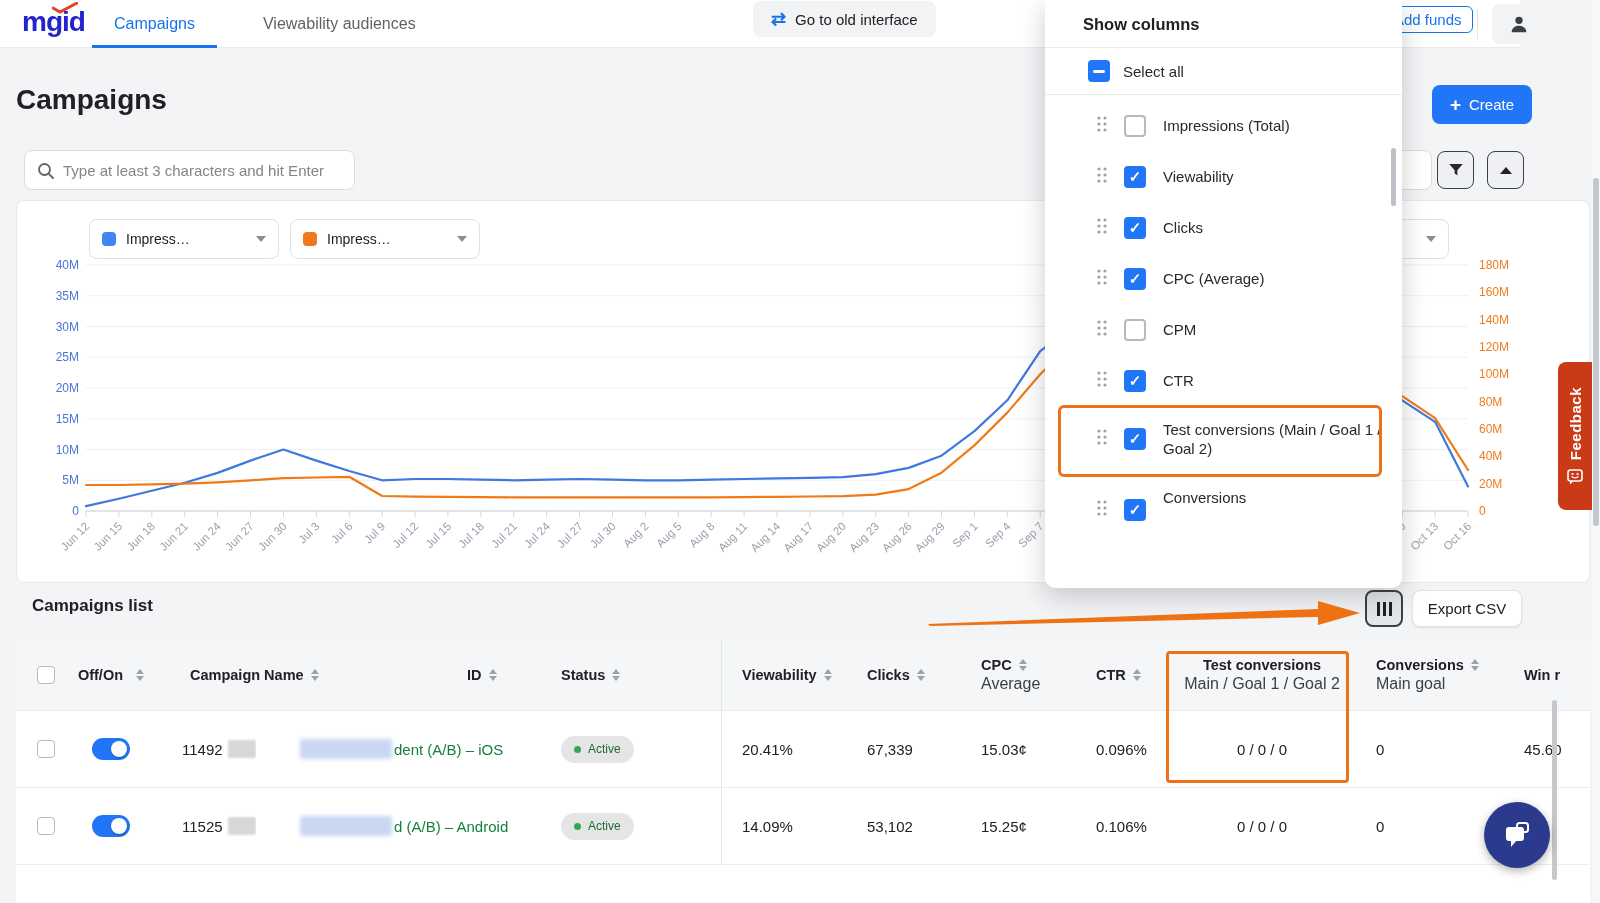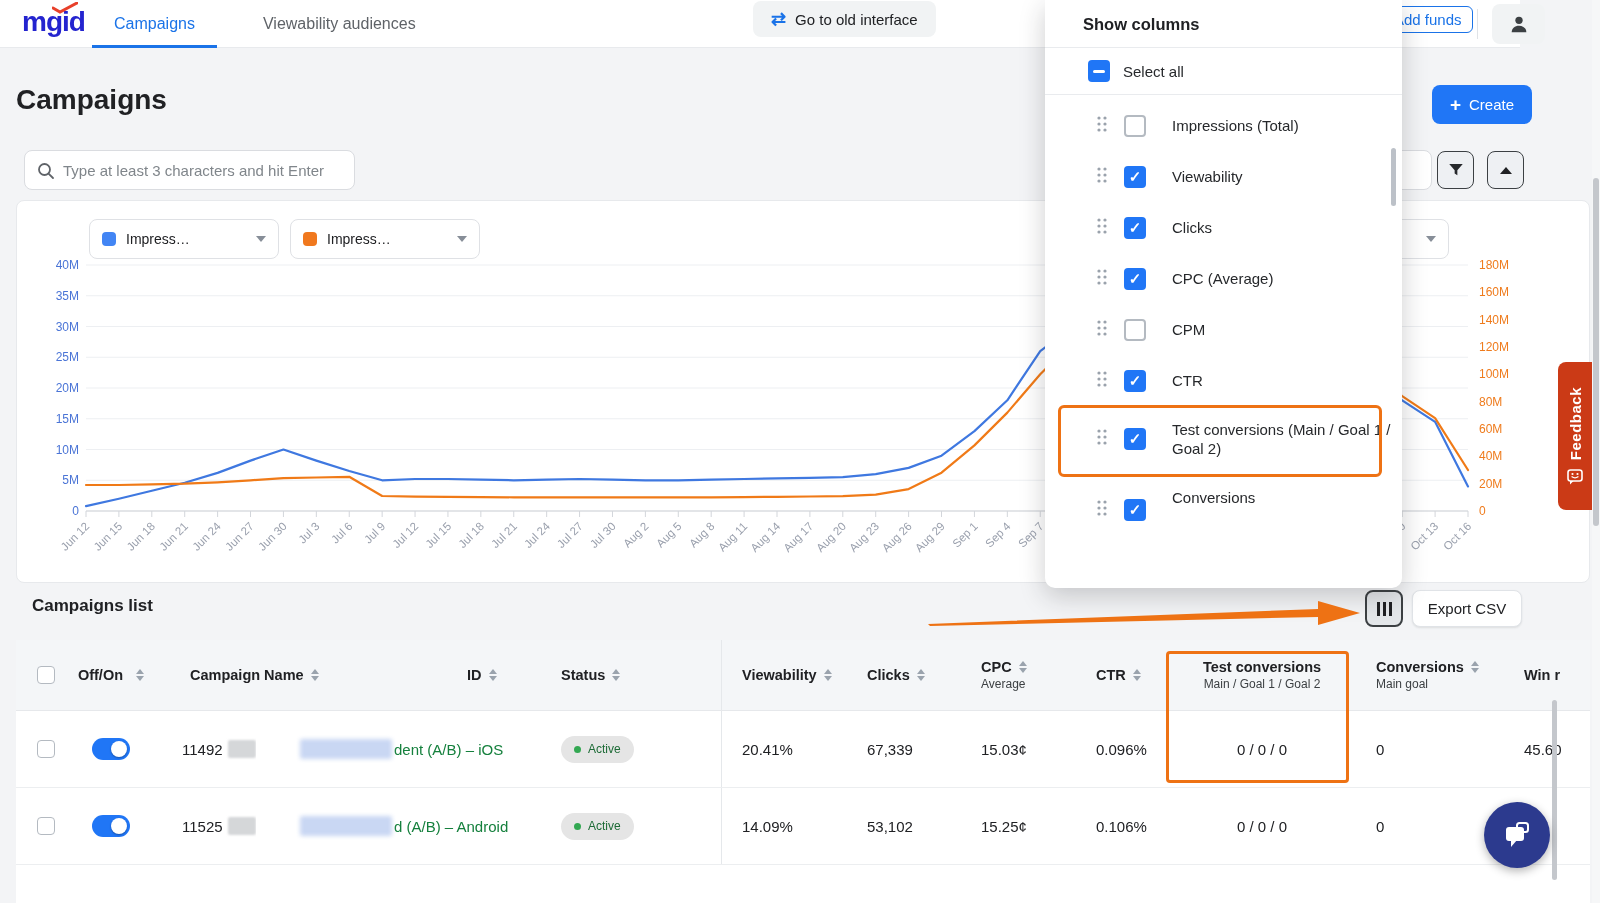--- a/index.html
+++ b/index.html
@@ -53,21 +53,21 @@
   .table { position:absolute; left:16px; top:640px; width:1574px; bottom:0; background:#fff; overflow:hidden; }
   .t-row { display:flex; align-items:center; border-bottom:1px solid #eceef0; background:#fff; }
   .t-head { height:71px; background:#f4f6f8; border-bottom:1px solid #e6e8eb; }
   .t-body { height:77px; }
   .t-cell { height:100%; display:flex; align-items:center; font-size:15px; overflow:hidden; white-space:nowrap; }
   .t-cell.center { justify-content:center; }
   .t-cell.div-r { border-right:1px solid #e5e8eb; }
   .hcell { font-weight:bold; font-size:14.5px; gap:7px; }
   .hstack { display:flex; flex-direction:column; gap:2px; }
   .hstack .top { display:flex; align-items:center; gap:7px; font-weight:bold; font-size:14.5px; }
-  .hsub { font-size:12px; font-weight:normal; color:#3c4043; }
+  .hsub { font-size:16px; font-weight:normal; color:#3c4043; }
   .sort { display:inline-flex; flex-direction:column; gap:2px; cursor:pointer; }
   .sort i { display:block; width:0; height:0; border-left:4px solid transparent; border-right:4px solid transparent; }
   .sort .u { border-bottom:5px solid #9aa3ad; }
   .sort .d { border-top:5px solid #9aa3ad; }
   .tcb { width:18px; height:18px; border:1.5px solid #b4bac1; border-radius:4px; background:#fff; cursor:pointer; }
   .toggle { width:38px; height:22px; border-radius:11px; background:#2076f6; position:relative; cursor:pointer; }
   .toggle::after { content:""; position:absolute; right:3px; top:3px; width:16px; height:16px; border-radius:50%; background:#fff; box-shadow:0 1px 2px rgba(0,0,0,.3); }
   .badge { display:inline-flex; align-items:center; gap:7px; height:27px; padding:0 13px; background:#e5e5e5; color:#1d6b36; border-radius:14px; font-size:12px; }
   .badge::before { content:""; width:7px; height:7px; border-radius:50%; background:#33a852; }
   .redact-g { display:inline-block; width:40px; height:18px; background:#d5d7d9; border-radius:2px; filter:blur(1px); margin-left:5px; }
@@ -82,21 +82,21 @@
   .p-list { padding-top:5px; }
   .p-item { height:51px; display:flex; align-items:center; padding-left:52px; gap:0; cursor:pointer; }
   .p-item.tall { height:66px; }
   .handle { width:10px; margin-right:17px; flex:0 0 auto; cursor:grab; }
   .cbx { width:22px; height:22px; border-radius:4px; flex:0 0 auto; display:flex; align-items:center; justify-content:center; cursor:pointer; }
   .cbx.on { background:#2076f6; }
   .cbx.on::after { content:"✓"; color:#fff; font-size:15px; font-weight:bold; }
   .cbx.ind { background:#2076f6; }
   .cbx.ind::after { content:""; width:12px; height:3px; background:#fff; border-radius:2px; }
   .cbx.off { background:#fff; border:2px solid #b4bac1; }
-  .p-label { margin-left:26px; font-size:15px; color:#26282b; line-height:19px; max-width:228px; }
+  .p-label { margin-left:17px; font-size:15px; color:#26282b; line-height:19px; max-width:228px; }
   .cut .cbx { transform:translateY(12px); }
   .cut .handle { transform:translateY(12px); }
   .p-footer { position:absolute; left:0; bottom:0; width:100%; height:70px; background:#fff; border-top:1px solid #e8eaec; border-radius:0 0 10px 10px; display:flex; align-items:center; justify-content:flex-end; gap:12px; padding-right:18px; }
   .reset-btn { height:38px; padding:0 16px; background:#fff; border:1px solid #dfe2e6; border-radius:8px; display:flex; align-items:center; gap:8px; font-size:15px; font-weight:bold; cursor:pointer; }
   .reset-ic::before { content:"↺"; color:#2076f6; font-size:17px; font-weight:bold; }
   .apply-btn { height:38px; width:72px; background:#2076f6; border-radius:8px; color:#fff; display:flex; align-items:center; justify-content:center; font-size:15px; font-weight:bold; cursor:pointer; }
   .panel-sb { position:absolute; right:6px; top:148px; width:5px; height:58px; background:#bcc1c8; border-radius:3px; }
 
   
   .hl-box { position:absolute; border:3px solid #ee7214; border-radius:6px; z-index:40; pointer-events:none; }

